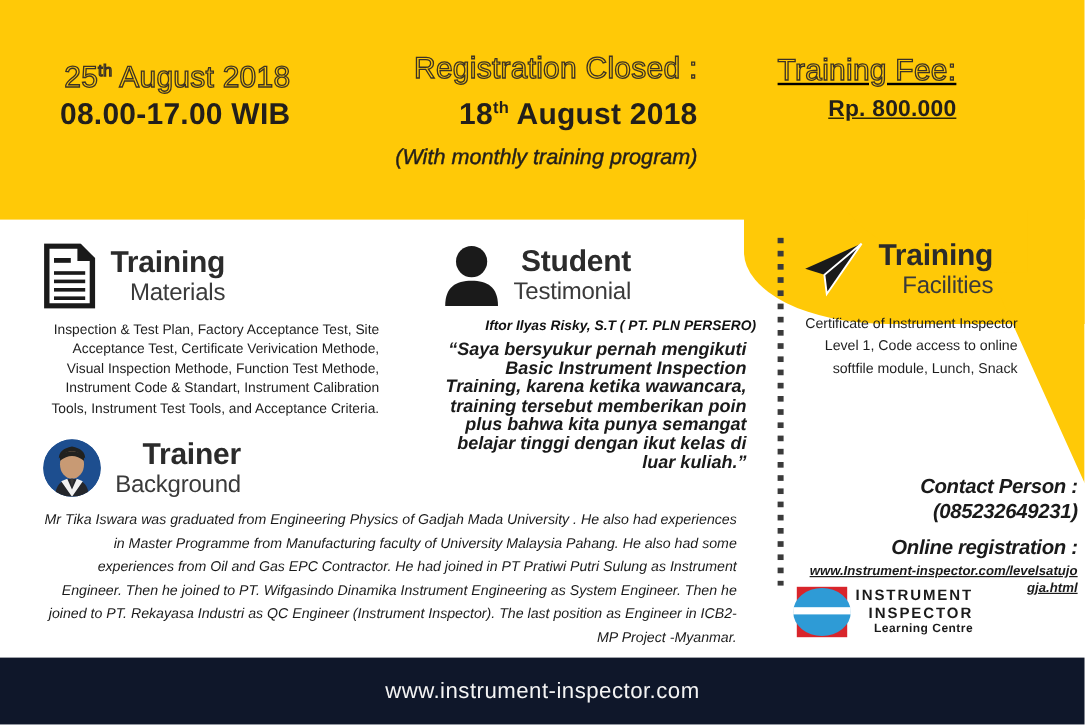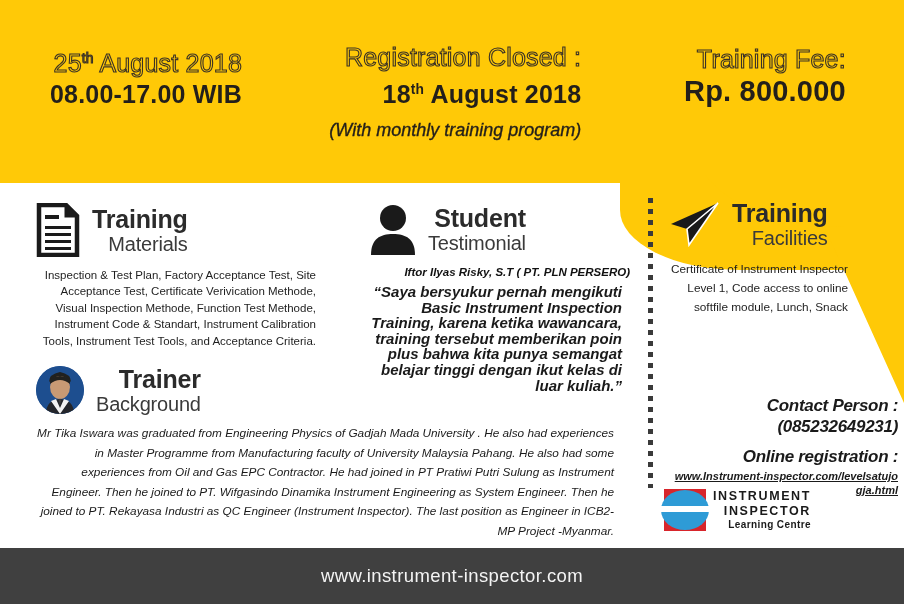--- a/index.html
+++ b/index.html
@@ -60,23 +60,23 @@
   #reg-date { font-size: 25px; line-height: 31px; margin-top: 1px; }
   #reg-note {
     font-size: 18px;
     line-height: 24px;
     margin-top: 8px;
     font-style: italic;
     color: #231f1b;
     -webkit-text-stroke: .35px #231f1b;
   }
 
-  #col-fee { left: 684px; top: 44px; }
+  #col-fee { left: 648px; top: 44px; text-decoration: underline; }
   #fee-title { font-size: 25px; line-height: 30px; }
-  #fee-amount { font-size: 29px; line-height: 33px; margin-top: 1px; }
+  #fee-amount { font-size: 19px; line-height: 33px; margin-top: 1px; }
 
   
   .wedge {
     position: absolute;
     left: 690px;
     top: 175px;
     width: 214px;
     height: 240px;
     overflow: hidden;
   }
@@ -256,21 +256,21 @@
     letter-spacing: .4px;
     color: #1a1a1a;
   }
 
   
   #footer {
     position: absolute;
     left: 0; bottom: 0;
     width: 904px;
     height: 56px;
-    background: #404040;
+    background: #0f172a;
     display: flex;
     align-items: center;
     justify-content: center;
   }
   #footer-url {
     color: #f4f4f4;
     font-size: 18.5px;
     letter-spacing: .4px;
   }
 </style>

